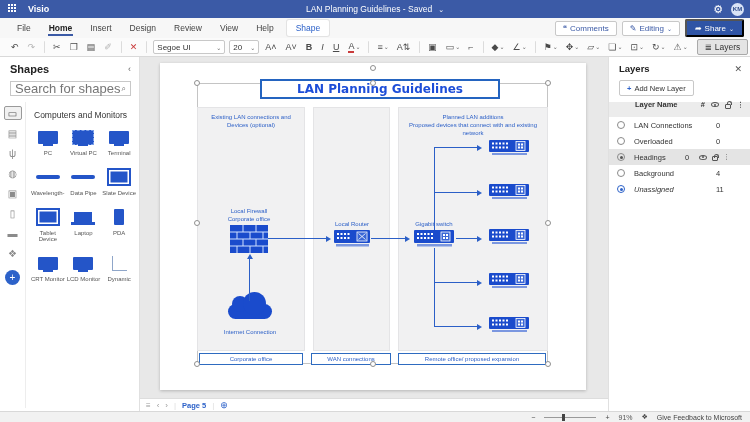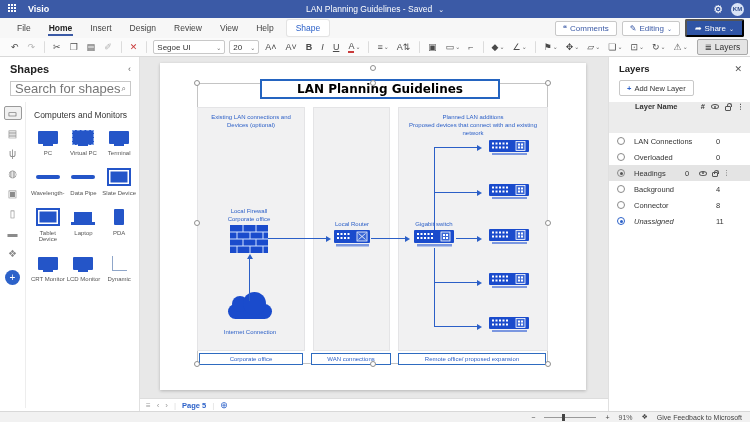--- a/index.html
+++ b/index.html
@@ -74,21 +74,21 @@
   .t-corner .s-icon::before{content:"";width:14px;height:14px;border-left:1.5px solid #8fa6c9;border-bottom:1.5px solid #8fa6c9}
 
   
   .canvas{position:absolute;left:140px;top:57px;width:468px;bottom:24px;background:#e8e8e8;overflow:hidden}
   .page{position:absolute;left:20px;top:6px;width:426px;height:327px;background:#fff;box-shadow:0 1px 3px rgba(0,0,0,.22)}
   .sel-rect{position:absolute;left:37px;top:20px;width:351px;height:281px;border:1px solid #c4c4c4;pointer-events:none}
   .handle{position:absolute;width:6px;height:6px;background:#fff;border:1px solid #8f8f8f;border-radius:50%;cursor:pointer}
   .dg-col{position:absolute;top:44px;height:244px;background:#f1f1f2;border:1px solid #e4e4e6}
   .col-head{font-size:6px;color:#2b5fc7;text-align:center;padding-top:5px;line-height:1.35}
   .footer-box{position:absolute;top:290px;height:12px;background:#fff;border:1px solid #2e6bc0;color:#2b5fc7;font-size:6px;display:flex;align-items:center;justify-content:center}
-  .title-box{position:absolute;left:100px;top:16px;width:240px;height:20px;background:#fff;border:2px solid #2464c0;display:flex;align-items:center;justify-content:center;font-size:12px;font-weight:bold;color:#000000;font-family:"DejaVu Sans","Liberation Sans",sans-serif}
+  .title-box{position:absolute;left:100px;top:16px;width:240px;height:20px;background:#fff;border:2px solid #2464c0;display:flex;align-items:center;justify-content:center;font-size:12px;font-weight:bold;color:#1d4ed8;font-family:"DejaVu Sans","Liberation Sans",sans-serif}
   .dlabel{position:absolute;font-size:6px;color:#2b5fc7;text-align:center;line-height:1.3}
   .cline{position:absolute;background:#2b5fc7}
   .arr-r{position:absolute;width:0;height:0;border-top:3px solid transparent;border-bottom:3px solid transparent;border-left:5px solid #2b5fc7}
   .arr-u{position:absolute;width:0;height:0;border-left:3px solid transparent;border-right:3px solid transparent;border-bottom:5px solid #2b5fc7}
   .cloud{position:absolute;left:68px;top:241px;width:44px;height:15px;background:#1a4bcc;border-radius:8px}
   .cloud::before{content:"";position:absolute;left:4px;top:-8px;width:16px;height:16px;background:#1a4bcc;border-radius:50%}
   .cloud::after{content:"";position:absolute;left:15px;top:-12px;width:23px;height:23px;background:#1a4bcc;border-radius:50%}
   .fw{position:absolute;left:70px;top:162px}
   .router{position:absolute;left:173px;top:167px}
   .gswitch{position:absolute;left:253px;top:167px}
@@ -101,21 +101,21 @@
   .pagenav .pn-add{color:#2d62c9;font-size:9px;cursor:pointer}
   .pn-ico{cursor:pointer}
 
   
   .layers-panel{position:absolute;right:0;top:57px;width:142px;bottom:11px;background:#fff;border-left:1px solid #e0e0e0;font-size:7.5px}
   .lp-head{display:flex;align-items:center;justify-content:space-between;padding:6px 8px 4px 10px}
   .lp-title{font-weight:bold;font-size:9.5px;color:#222}
   .lp-close{color:#555;font-size:9px;cursor:pointer}
   .lp-add{display:inline-flex;align-items:center;gap:3px;border:1px solid #c8c8c8;border-radius:2px;background:#fff;padding:2.5px 7px;margin:2px 0 6px 10px;font-size:7.5px;color:#333;cursor:pointer}
   .lp-add .plus{color:#2d62c9;font-weight:bold}
-  .lp-header-row{display:flex;align-items:flex-start;background:#ececec;height:31px;padding:0 6px 2px 26px;color:#333;font-weight:bold}
+  .lp-header-row{display:flex;align-items:flex-end;background:#ececec;height:15px;padding:0 6px 8px 26px;color:#333;font-weight:bold}
   .lp-header-row .hn{flex:1}
   .hicons{display:flex;align-items:center;gap:6px}
   .layer-row{display:flex;align-items:center;height:16px;padding:0 20px 0 8px;cursor:pointer}
   .layer-row.active{background:#e4e4e4}
   .radio{width:8px;height:8px;border:1px solid #8a8a8a;border-radius:50%;margin-right:9px;position:relative;flex:none}
   .layer-row.active .radio::after{content:"";position:absolute;left:1.5px;top:1.5px;width:3px;height:3px;border-radius:50%;background:#555}
   .layer-row.unassigned .radio{border-color:#2d62c9}
   .layer-row.unassigned .radio::after{content:"";position:absolute;left:1.5px;top:1.5px;width:3px;height:3px;border-radius:50%;background:#2d62c9}
   .layer-row.unassigned .lname{font-style:italic}
   .lname{flex:1;color:#333}
@@ -778,26 +778,20 @@
         </div>
 
 
         <div class="layer-row">
           <span class="radio"></span>
           <span class="lname">Background</span>
           <span class="lcount">4</span>
 
         </div>
 
-        <div class="layer-row">
-          <span class="radio"></span>
-          <span class="lname">Connector</span>
-          <span class="lcount">8</span>
-
-        </div>
 
         <div class="layer-row unassigned">
           <span class="radio"></span>
           <span class="lname">Unassigned</span>
           <span class="lcount">11</span>
 
         </div>
       </div>
   </div>
 

